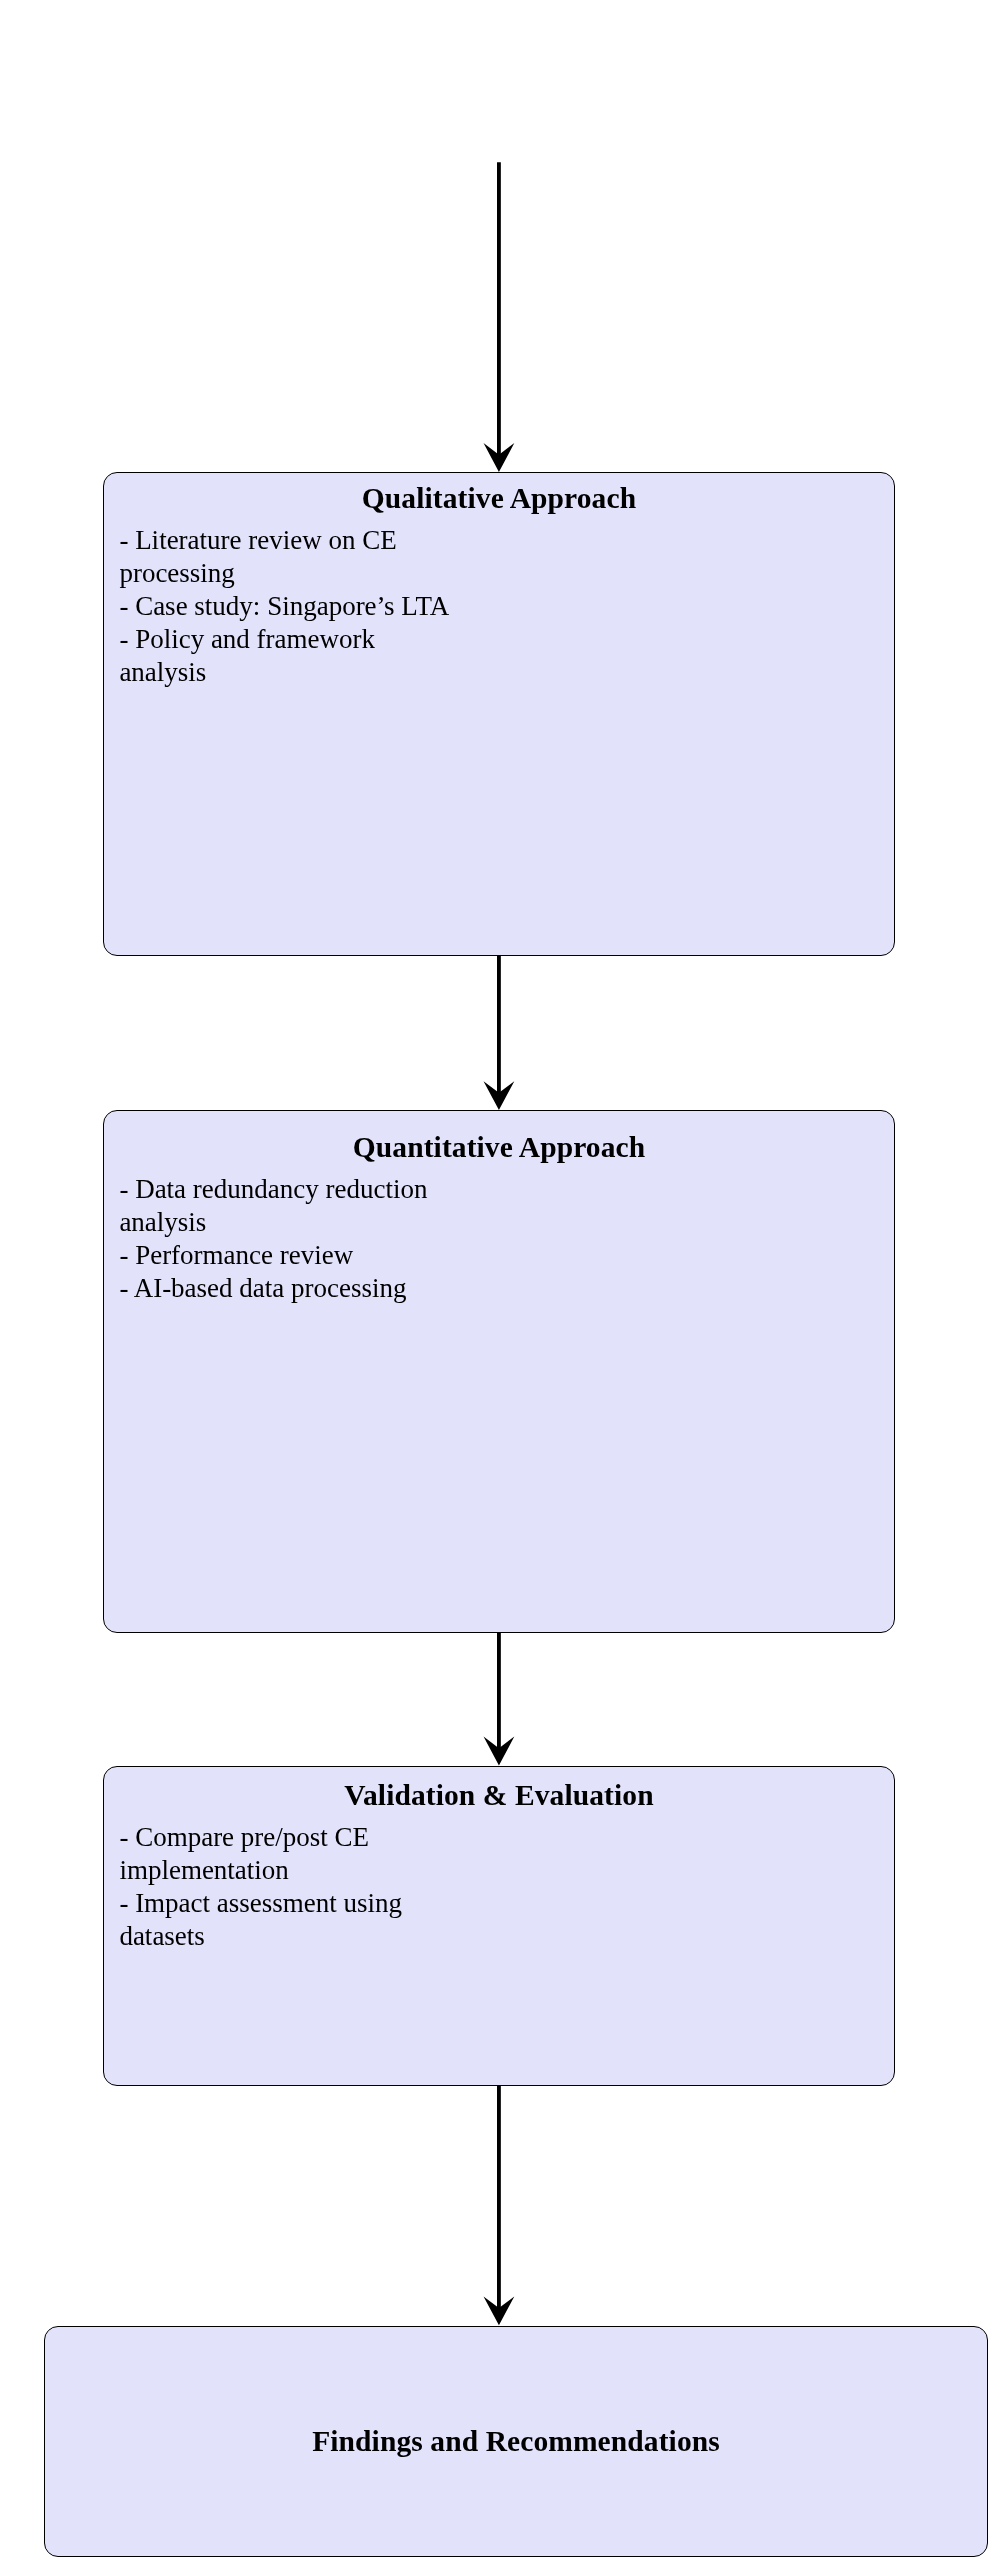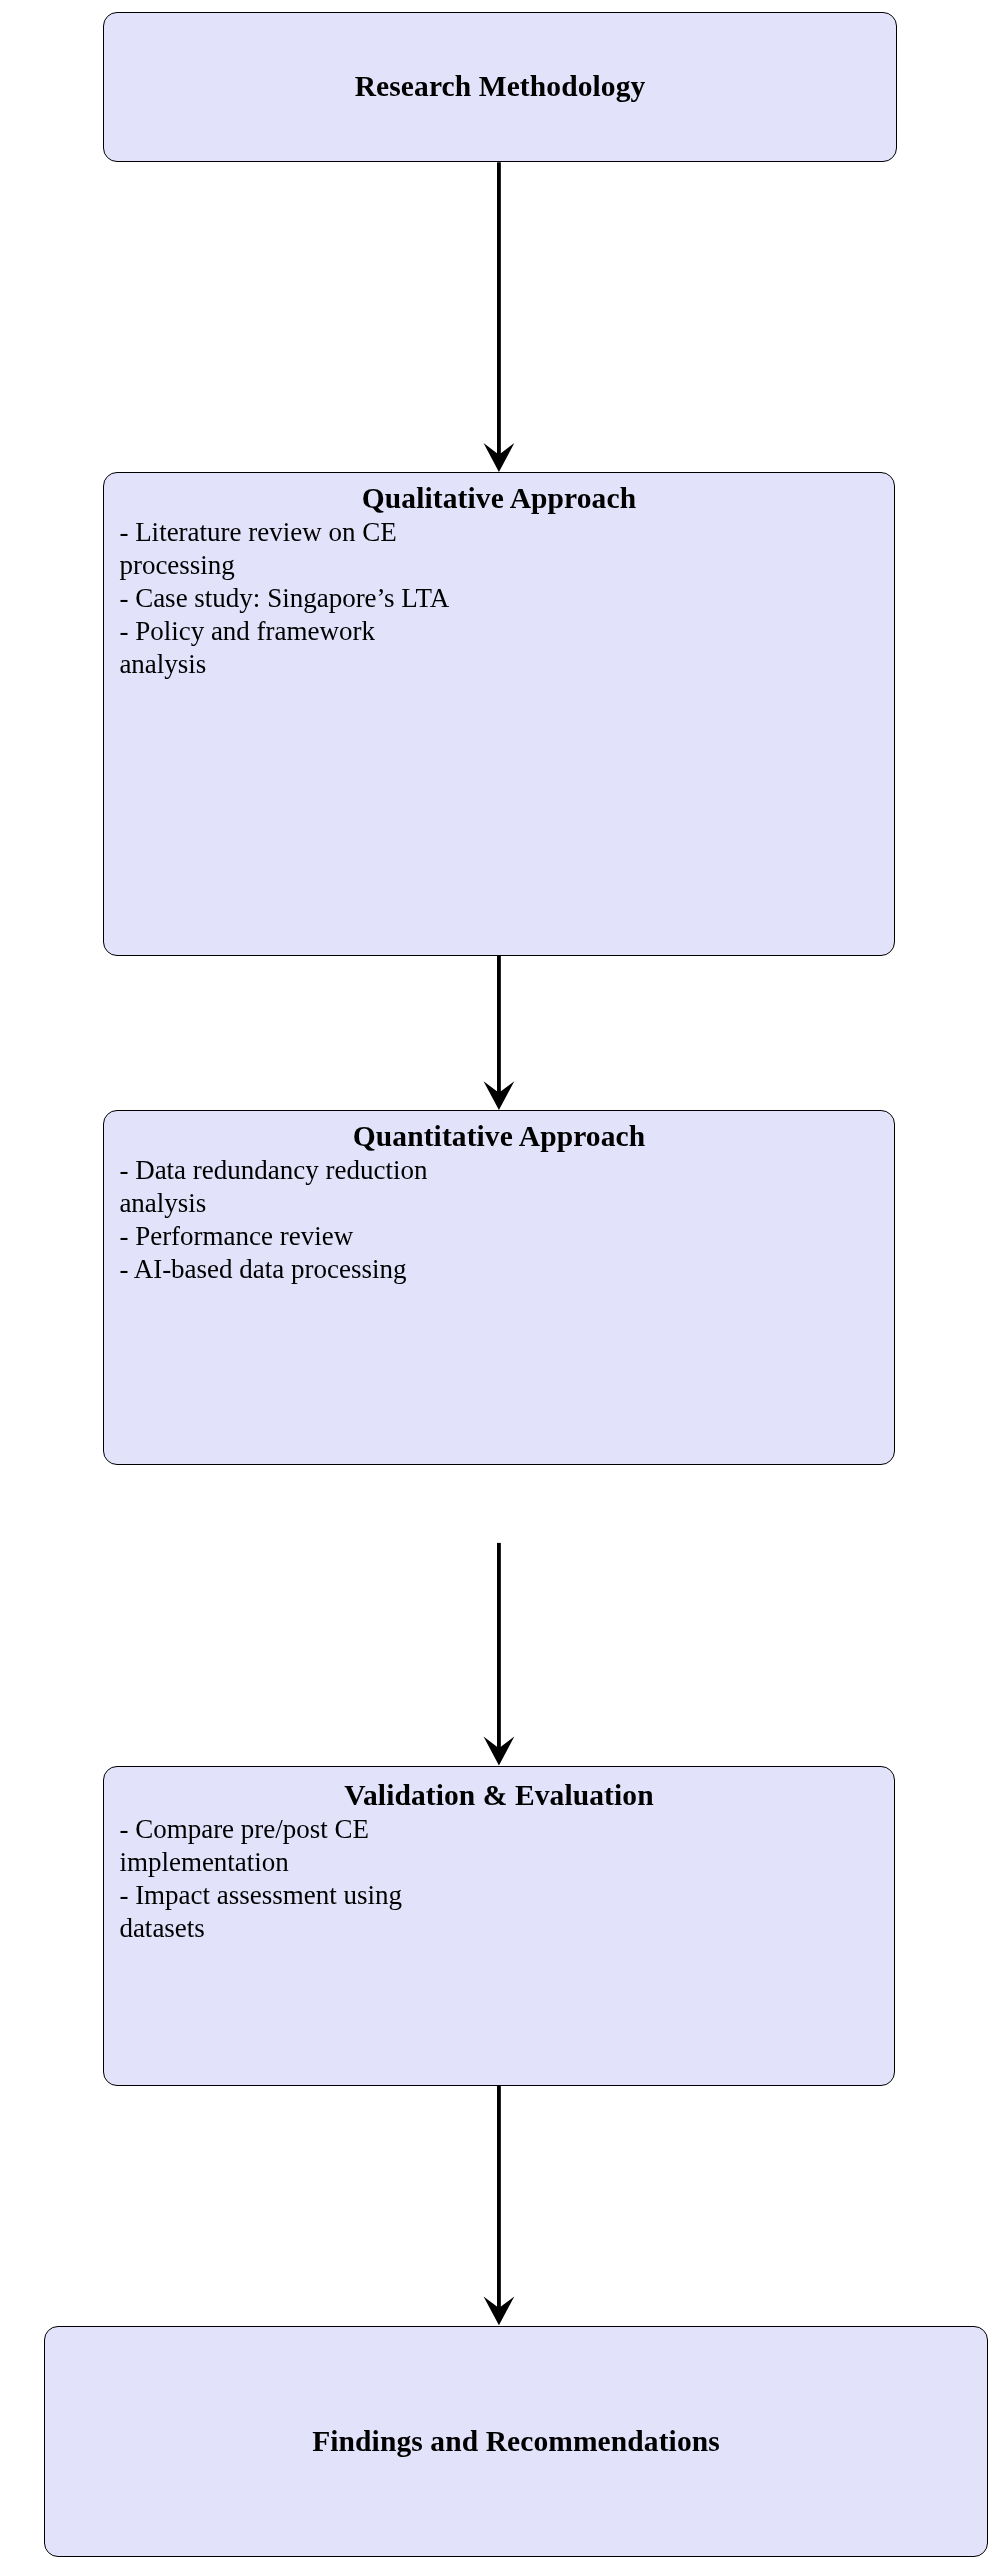--- a/index.html
+++ b/index.html
@@ -49,40 +49,40 @@
     letter-spacing: 0.1px;
     padding: 0 7.7px;
   }
 
   .node-body {
     font-weight: normal;
     font-size: 27px;
     line-height: 1.22;
     text-align: left;
     padding: 0 16.7px 0 15.4px;
-    margin-top: 1px;
+    margin-top: 9px;
   }
 
   .node-body .line {
     display: block;
     white-space: pre-wrap;
   }
 
   
   #node-research-methodology {
     left: 103px;  top: 11.5px;   width: 794px; height: 150px;
   }
   #node-qualitative-approach {
     left: 103px;  top: 472px;  width: 792px; height: 484px;
     padding-top: 9px;
     justify-content: flex-start;
   }
   #node-quantitative-approach {
-    left: 103px;  top: 1110px; width: 792px; height: 355px;
-    padding-top: 9px;
+    left: 103px;  top: 1110px; width: 792px; height: 523px;
+    padding-top: 20px;
     justify-content: flex-start;
     font-family: Liberation Serif, serif;
   }
   #node-validation-evaluation {
     left: 103px;  top: 1766px; width: 792px; height: 320px;
     padding-top: 12px;
     justify-content: flex-start;
   }
   #node-findings-recommendations {
     left: 44px;   top: 2326px; width: 944px; height: 231px;
@@ -116,23 +116,20 @@
       <line x1="778" y1="2405" x2="778" y2="2733" stroke="#000000" stroke-width="6"></line>
       <path d="M 754 2707 L 778 2752 L 802 2707 L 778 2725 Z" fill="#000000"></path>
     </g>
 
     <g>
       <line x1="778" y1="3250" x2="778" y2="3606" stroke="#000000" stroke-width="6"></line>
       <path d="M 754 3580 L 778 3625 L 802 3580 L 778 3598 Z" fill="#000000"></path>
     </g>
   </svg>
 
-  <div class="node title-only" id="node-research-methodology">
-    <div class="node-title">Research Methodology</div>
-  </div>
 
   <div class="node" id="node-qualitative-approach">
     <div class="node-title">Qualitative Approach</div>
     <div class="node-body">
       <span class="line">- Literature review on CE</span>
       <span class="line">processing</span>
       <span class="line">- Case study: Singapore’s LTA</span>
       <span class="line">- Policy and framework</span>
       <span class="line">analysis</span>
     </div>

